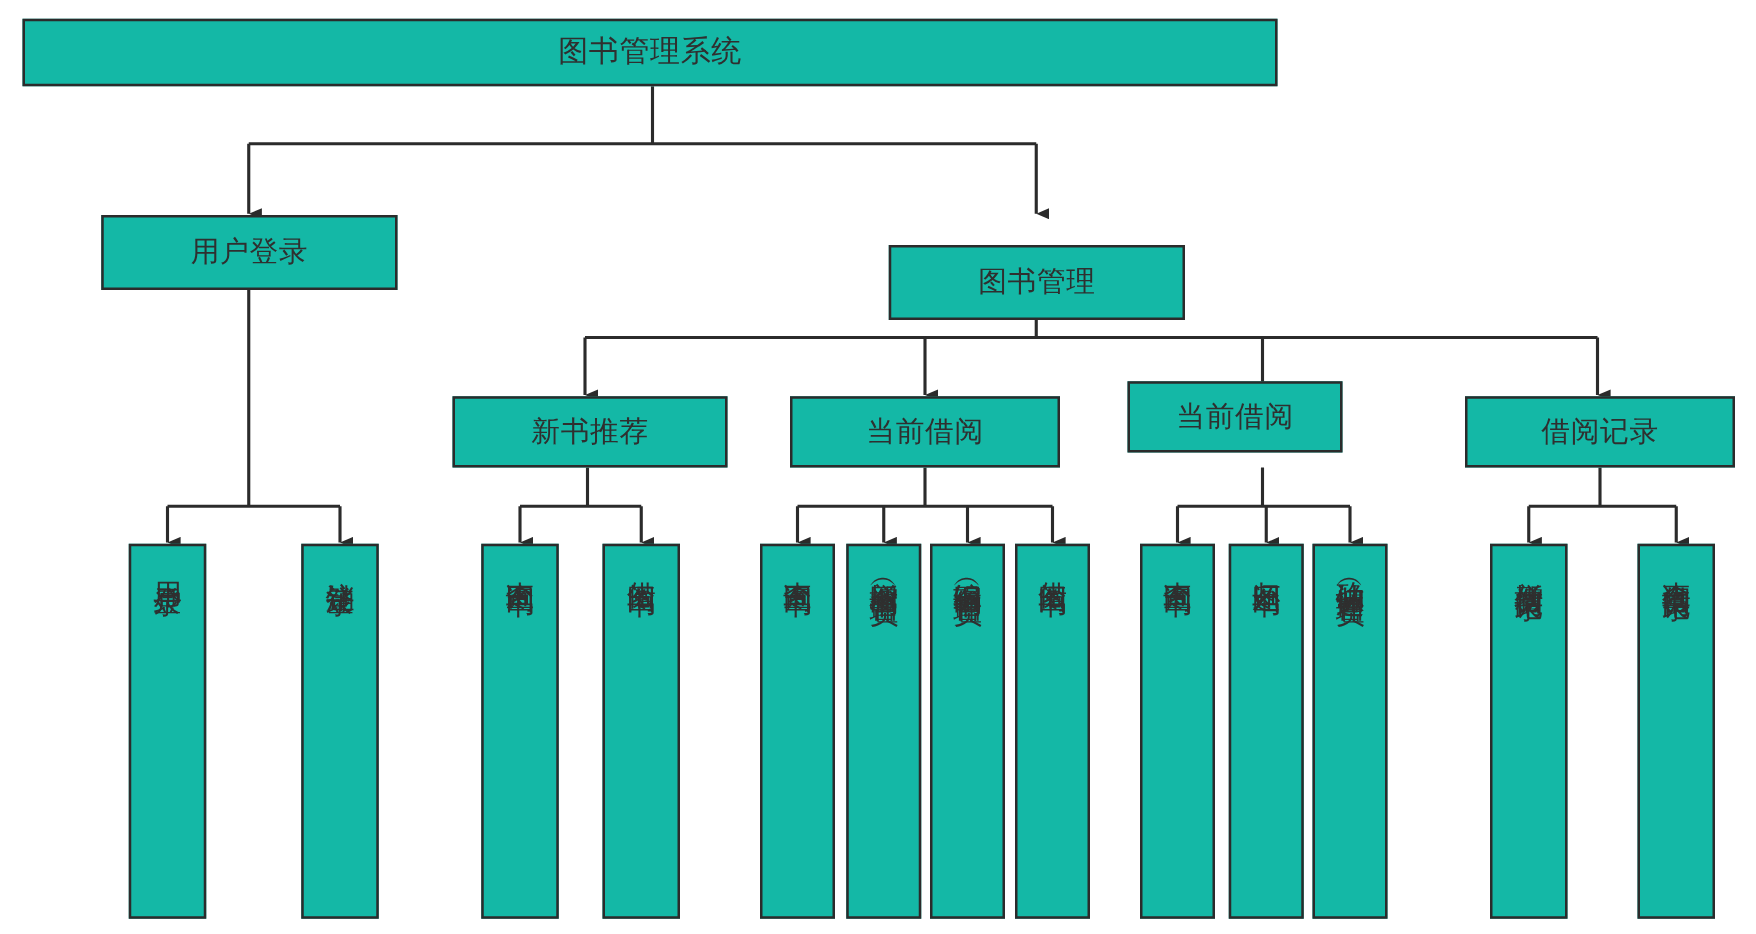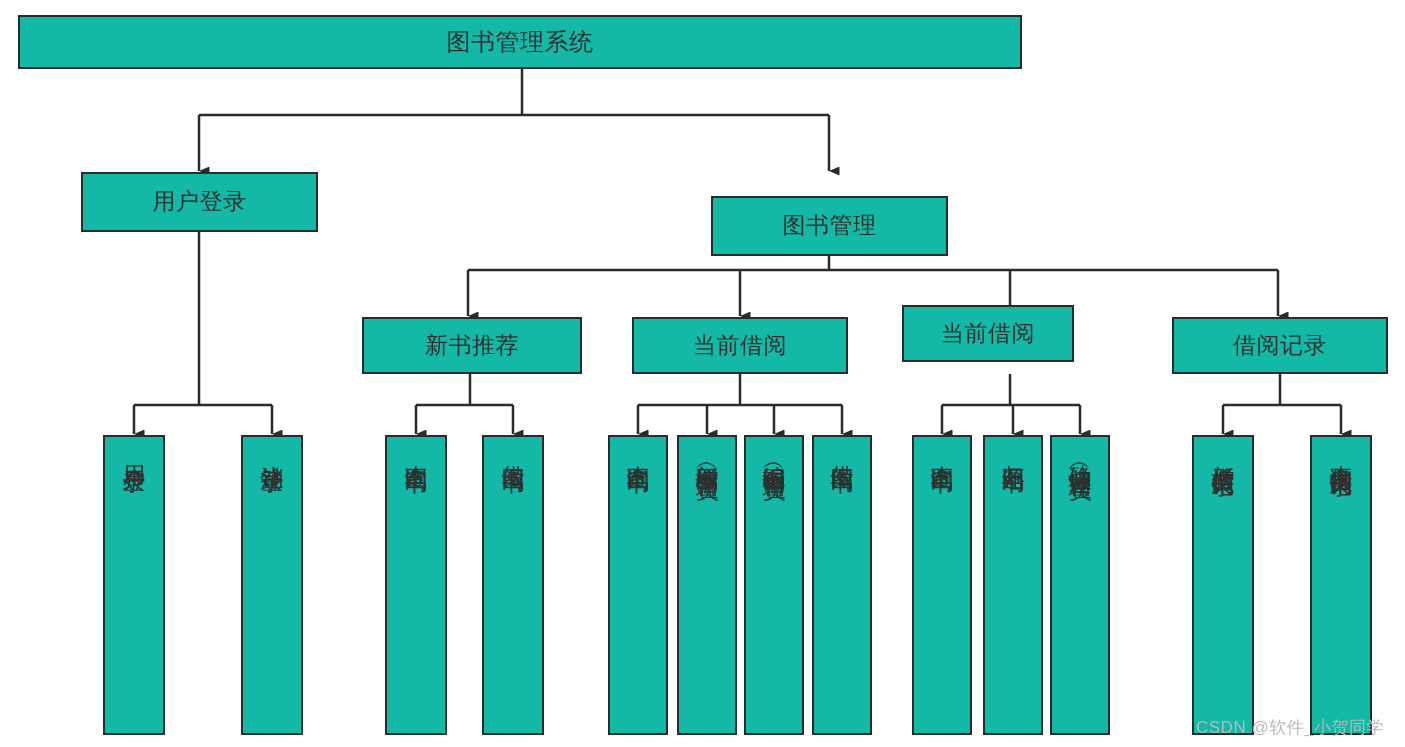--- a/index.html
+++ b/index.html
@@ -175,14 +175,13 @@
         <span class="node-label">确认归还（管理员）</span>
       </div>
       <div class="node vertical" style="left: 1192px; top: 435px; width: 62px; height: 300px;">
         <span class="node-label">新增借阅记录</span>
       </div>
       <div class="node vertical" style="left: 1310px; top: 435px; width: 62px; height: 300px;">
         <span class="node-label">查询借阅记录</span>
       </div>
     </div>
 
-  <div class="watermark" style="left: 1196px; top: 716px; color: rgb(185, 185, 185);">CSDN @软件_小贺同学</div>
 </div>
 
 </body></html>

